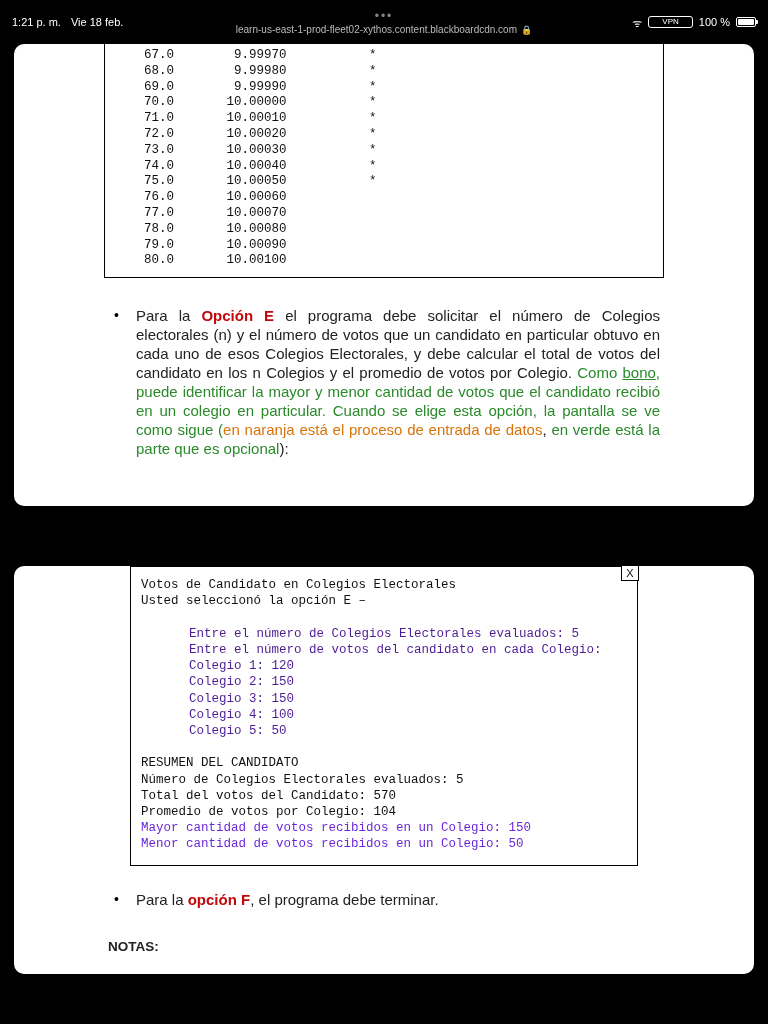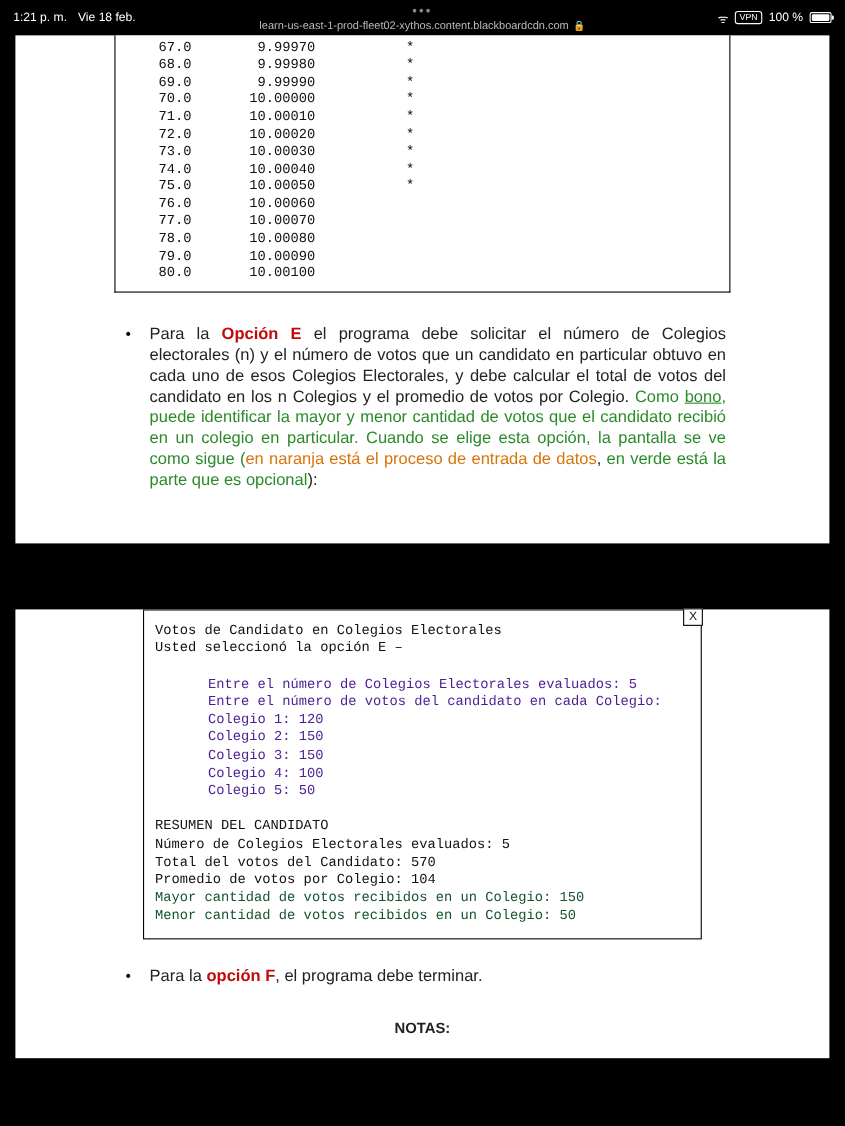--- a/index.html
+++ b/index.html
@@ -6,45 +6,46 @@
   body {
     background: #000;
     font-family: -apple-system, "Helvetica Neue", Arial, sans-serif;
     width: 768px;
     height: 1024px;
     overflow: hidden;
     position: relative;
   }
   
   .statusbar {
-    height: 32px;
+    height: 44px;
     background: #000;
     color: #fff;
     font-size: 11px;
     display: flex;
     align-items: center;
     padding: 0 12px;
     position: relative;
   }
   .sb-left { display: flex; gap: 10px; align-items: center; }
   .sb-center { position: absolute; left: 50%; transform: translateX(-50%); text-align: center; }
   .sb-dots { letter-spacing: 2px; color: #888; font-size: 12px; line-height: 1; }
   .sb-url { color: #bbb; font-size: 10px; margin-top: 2px; text-align: center; }
   .sb-url .lock { font-size: 9px; margin-left: 4px; }
   .sb-right { margin-left: auto; display: flex; gap: 6px; align-items: center; font-size: 11px; }
-  .vpn-badge { border: 1px solid #fff; border-radius: 3px; padding: 0 3px; font-size: 8px; line-height: 10px; }
+  .vpn-badge { border: 1px solid #fff; border-radius: 3px; padding: 0 13px; font-size: 8px; line-height: 10px; }
   .batt { display: inline-block; width: 20px; height: 10px; border: 1px solid #fff; border-radius: 2px; position: relative; }
   .batt::after { content: ""; position: absolute; right: -3px; top: 2px; width: 2px; height: 4px; background: #fff; border-radius: 0 1px 1px 0; }
   .batt-fill { position: absolute; left: 1px; top: 1px; bottom: 1px; right: 1px; background: #fff; border-radius: 1px; }
 
   
   .page {
     background: #fff;
     margin: 0 14px;
     padding: 0 0 20px 0;
+    border-radius: 10px;
   }
   .page + .page { margin-top: 20px; }
   .page1-pad { padding: 0 0 40px 0; }
 
   
   .numbox {
     margin: 0 auto;
     width: 560px;
     border: 1px solid #000;
     border-top: none;
@@ -93,28 +94,27 @@
     top: -2px; right: -2px;
     width: 18px; height: 16px;
     border: 1px solid #000;
     font-family: Arial, sans-serif;
     font-size: 11px;
     text-align: center;
     line-height: 14px;
     background: #fff;
   }
   .cl-orange { color: #4c1d95; margin-left: 48px; }
-  .cl-green { color: #14532d; }
+  .cl-green { color: #6d28d9; }
 
   .notas {
     padding: 22px 94px 0 94px;
     font-size: 13.5px;
     font-weight: 700;
     color: #222;
-    text-align: center;
   }
 
   
   .home-ind {
     position: absolute;
     bottom: 6px;
     left: 50%;
     transform: translateX(-50%);
     width: 240px;
     height: 5px;

